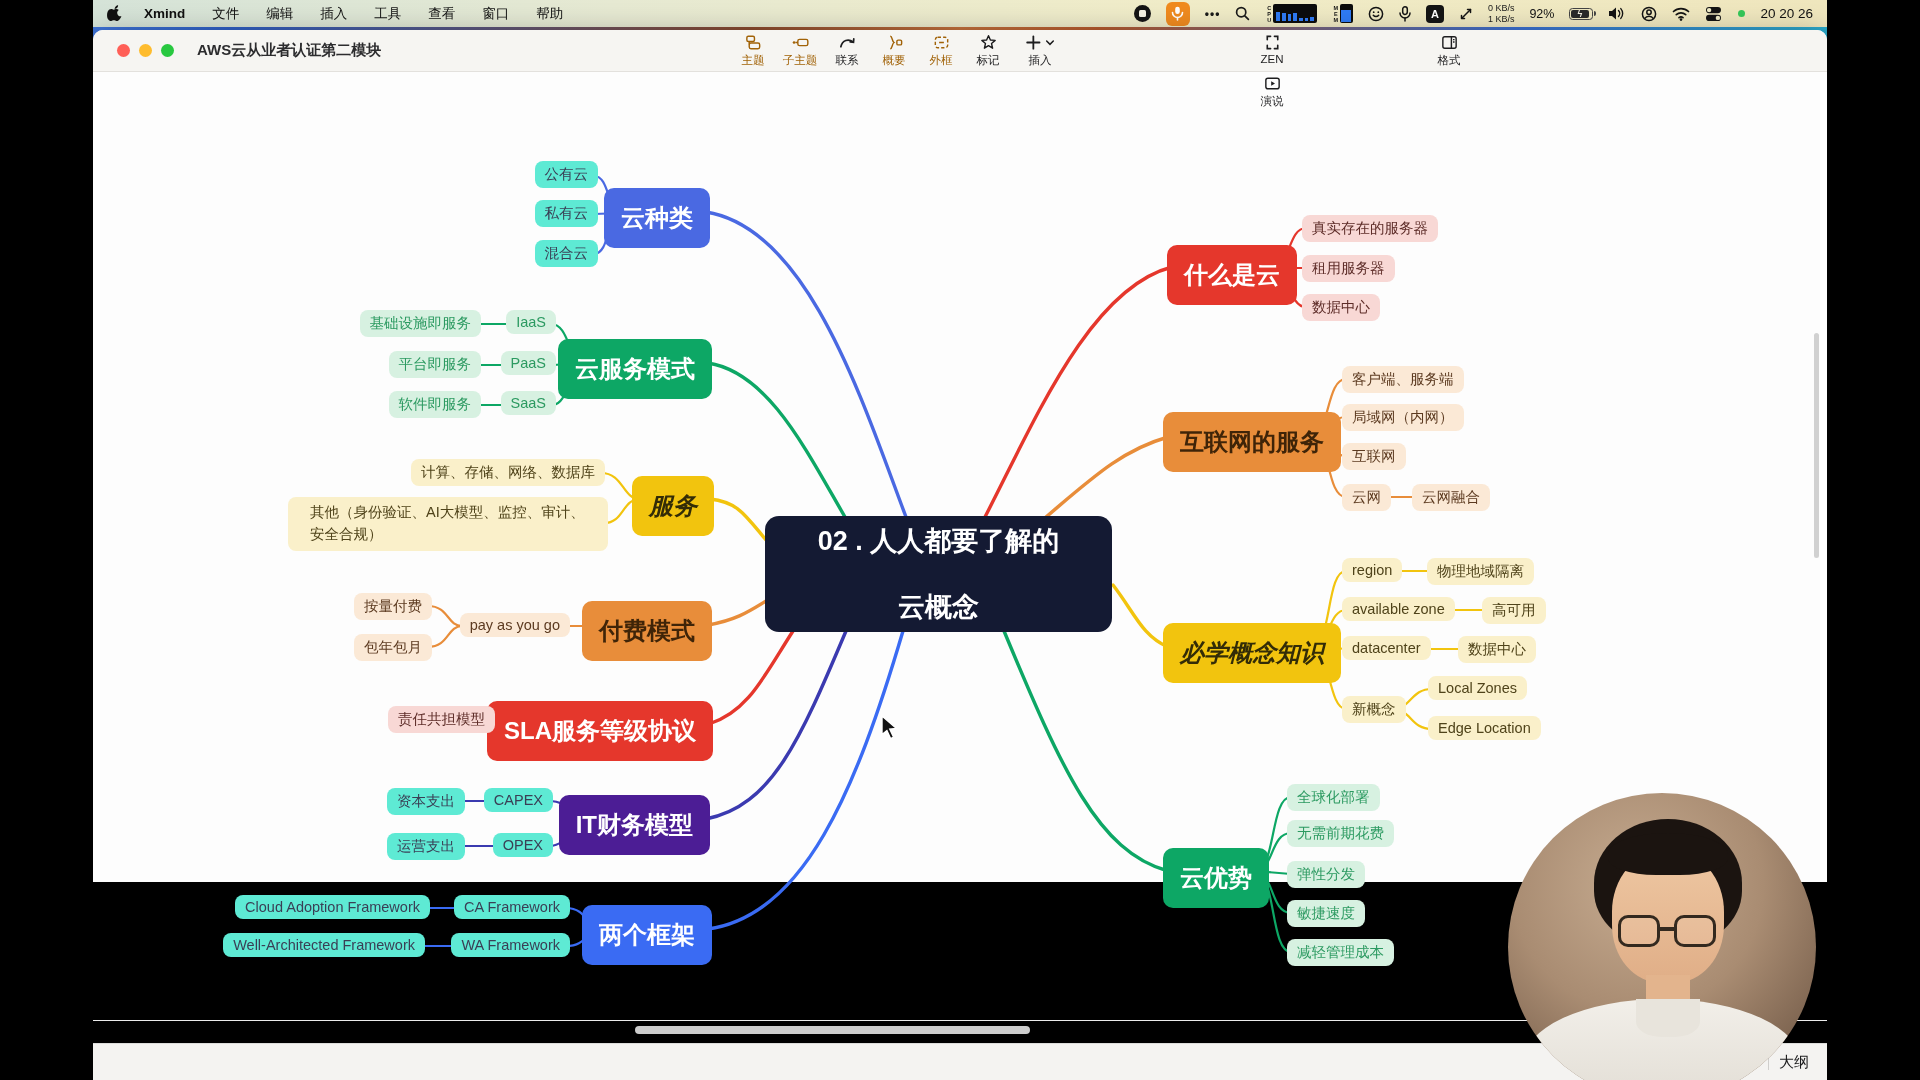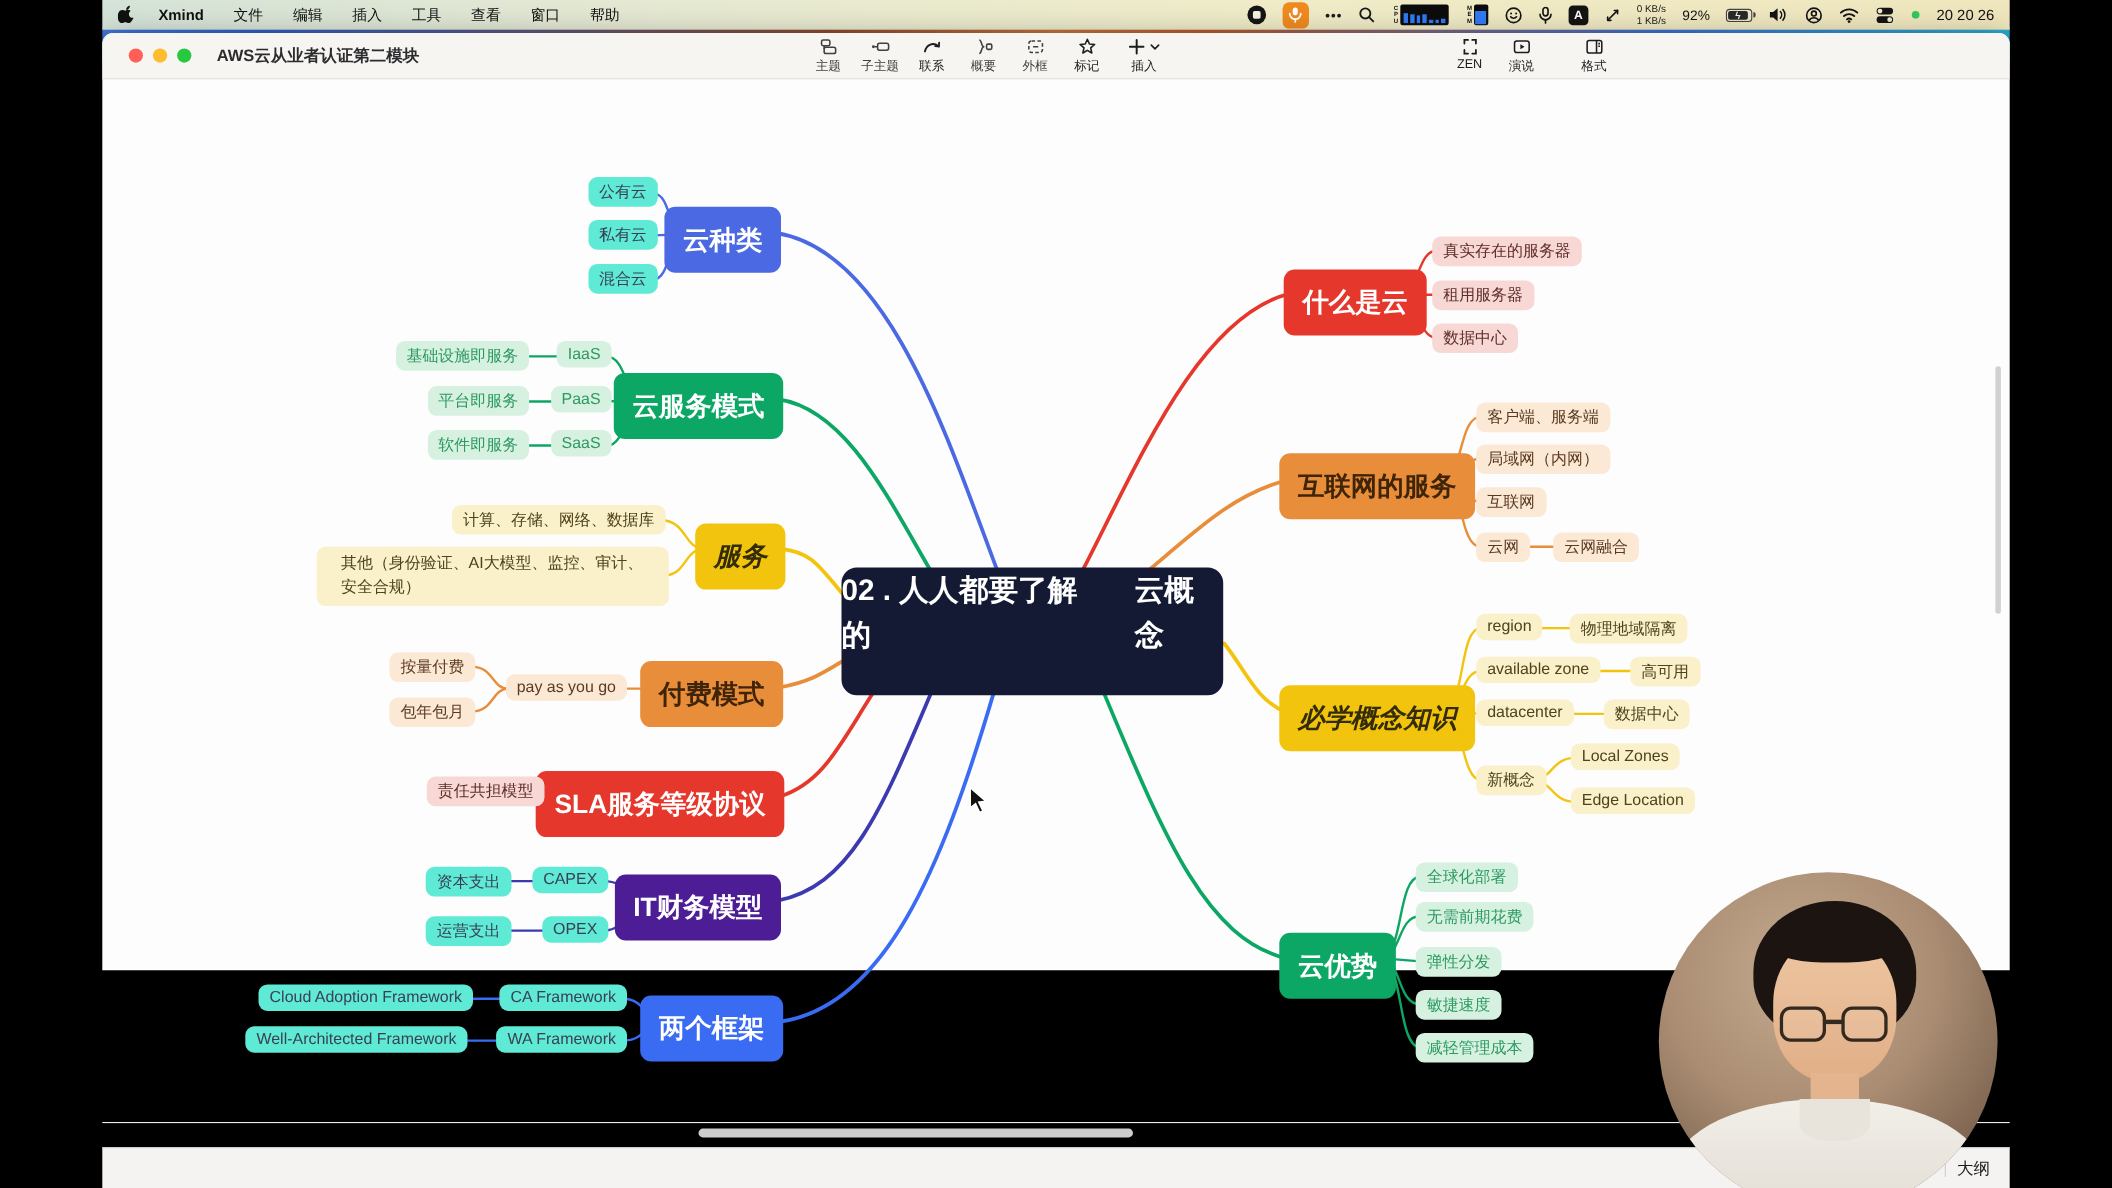--- a/index.html
+++ b/index.html
@@ -41,36 +41,36 @@
   .window { position:absolute; left:93px; top:30px; width:1734px; height:852px; background:#fdfdfd;
     border-radius:10px 10px 0 0; overflow:hidden; box-shadow:0 6px 30px rgba(0,0,0,.35); }
   .header { position:relative; height:42px; background:#f6f5f2; border-bottom:1px solid #e3e1dd; }
   .tl { position:absolute; top:14px; width:13px; height:13px; border-radius:50%; }
   .tl.r { left:24px; background:#ff5f57; } .tl.y { left:46px; background:#febc2e; } .tl.g { left:68px; background:#28c840; }
   .wtitle { position:absolute; left:104px; top:11px; font-size:15px; font-weight:bold; color:#2c2c2e; white-space:nowrap; }
   .tbgroup { position:absolute; top:3px; display:flex; gap:9px; }
   .tbtn { width:38px; display:flex; flex-direction:column; align-items:center; gap:1px; color:#1d1d1f; cursor:default; }
   .tbtn .lbl { font-size:11.5px; white-space:nowrap; }
   .tbtn svg { display:block; }
-  .tbtn.dis { color:#404040; }
+  .tbtn.dis { color:#a16207; }
 
   
   .connectors { position:absolute; left:0; top:0; z-index:4; pointer-events:none; }
   .nd { position:absolute; z-index:6; border-radius:8px; padding:4px 10px; font-size:14.5px; white-space:nowrap; }
   .nd.wrap { white-space:normal; width:320px; line-height:1.5; padding:5px 22px; }
   .br { border-radius:10px; padding:14px 17px; font-size:24px; font-weight:bold; color:#fff; }
   .b-blue { background:#4a69e2; } .b-green { background:#0da765; }
   .b-yellow { background:#f2c40e; color:#332c07;font-style:italic; } .b-orange { background:#e88d3a; color:#3f2408; }
   .b-red { background:#e5372c; } .b-indigo { background:#4c1d95; } .b-blue2 { background:#3a6bf3; }
   .lav { background:#5eead4; color:#3a3f55; } .lgreen { background:#d7f1e1; color:#2c9a61; }
   .lyellow { background:#faf0ca; color:#4f431a; } .lpeach { background:#fbe9d6; color:#5c3a20; }
   .lpink { background:#f8d8d5; color:#5e2d29; }
   .central { position:absolute; left:765px; top:516px; width:347px; height:116px; z-index:7;
     background:#141a33; border-radius:14px; color:#fff; font-size:27px; font-weight:bold;
-    display:flex; flex-direction:row; align-items:flex-start; justify-content:center; line-height:1.5;gap:26px; }
+    display:flex; flex-direction:column; align-items:center; justify-content:center; line-height:1.5;gap:26px; }
 
   
   .hscroll { position:absolute; left:635px; top:1026px; width:395px; height:8px; background:#cdcdcd; border-radius:4px; z-index:6; }
   .vscroll { position:absolute; left:1814px; top:333px; width:5px; height:225px; background:#c9c9c9; border-radius:3px; z-index:6; opacity:.85; }
   .canvas-split { position:absolute; left:93px; top:1020px; width:1734px; height:1px; background:#ececec; z-index:5; }
 
   
   .bottombar { position:absolute; left:93px; top:1043px; width:1734px; height:37px; background:#f4f3f1;
     border-top:1px solid #dcdcda; z-index:8; display:flex; align-items:center; justify-content:flex-end; padding-right:18px; gap:10px; }
   .bb-div { width:1px; height:16px; background:#cfcecc; }
@@ -301,21 +301,21 @@
           <svg width="34" height="19" viewBox="0 0 34 20">
               <g stroke="currentColor" stroke-width="1.9" fill="none" stroke-linecap="round">
                 <path d="M10 3.5v13M3.5 10h13"></path>
                 <path d="M24 8.5l3.5 3.5 3.5-3.5" stroke-width="1.6"></path>
               </g>
             </svg>
           <span class="lbl">插入</span>
         </div>
       </div>
 
-      <div class="tbgroup" style="left:1224px;">
+      <div class="tbgroup" style="left:1160px;flex-direction:column;">
         <div class="tbtn">
           <svg width="19" height="19" viewBox="0 0 20 20">
               <g stroke="currentColor" stroke-width="1.7" fill="none" stroke-linecap="round">
                 <path d="M8 3.5H4.5V7"></path>
                 <path d="M12 3.5h3.5V7"></path>
                 <path d="M8 16.5H4.5V13"></path>
                 <path d="M12 16.5h3.5V13"></path>
               </g>
             </svg>
           <span class="lbl">ZEN</span>

